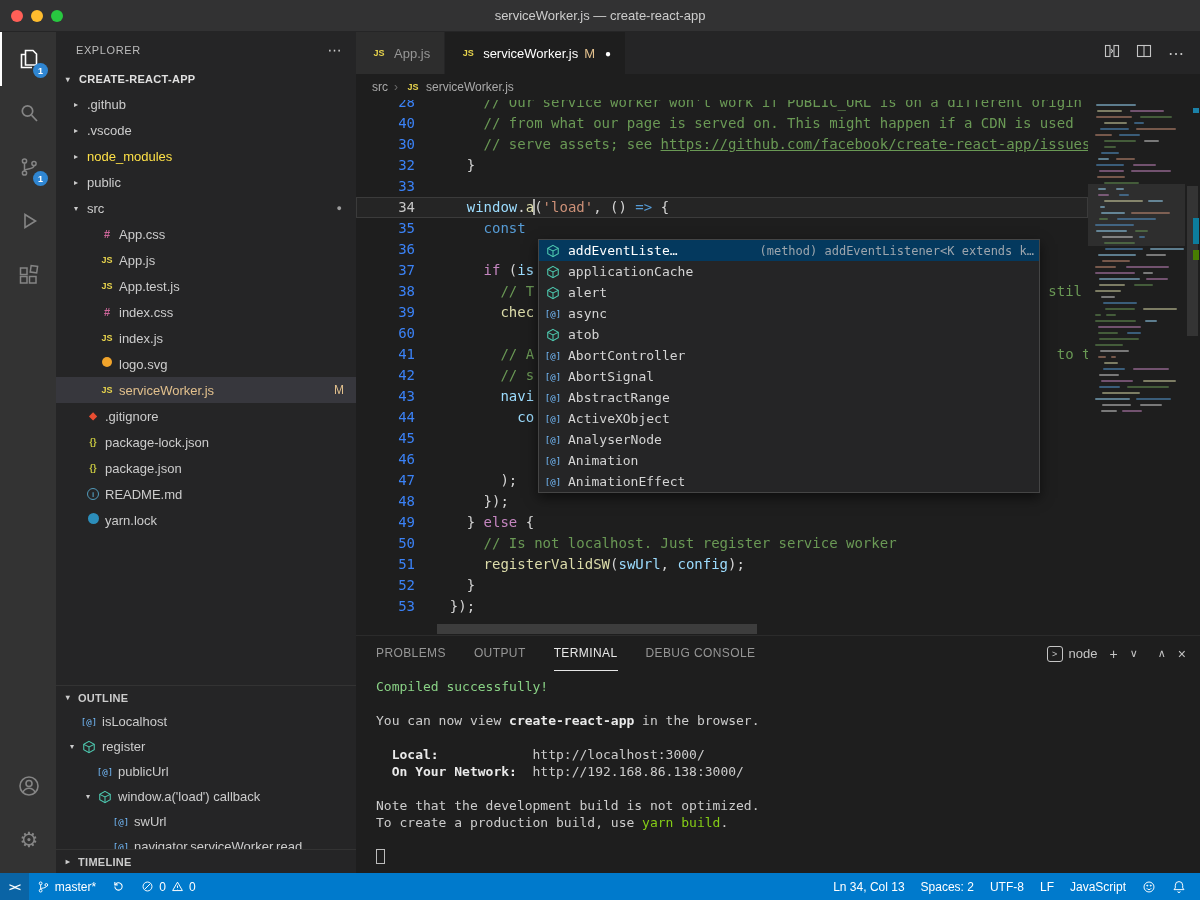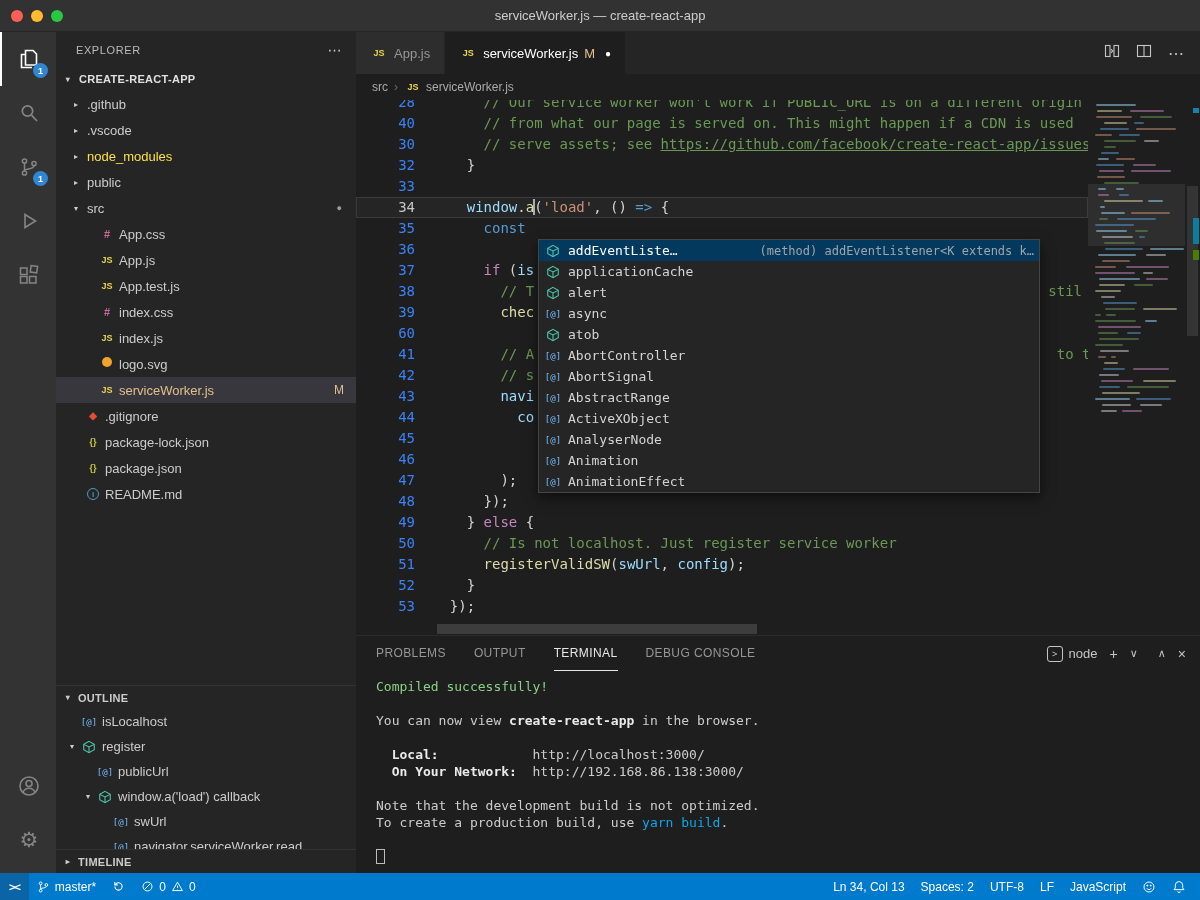--- a/index.html
+++ b/index.html
@@ -109,21 +109,21 @@
   .ptab { display:flex; align-items:center; margin-right:28px; font-size:12px; letter-spacing:.4px; color:#969696; border-bottom:1px solid transparent; cursor:pointer;}
   .ptab.active { color:#e7e7e7; border-bottom-color:#e7e7e7; }
   .panel-actions { margin-left:auto; display:flex; align-items:center; gap:12px; color:#c5c5c5; }
   .node-sel { display:flex; align-items:center; gap:6px; font-size:13px; cursor:pointer; }
   .node-ic { width:16px; height:16px; border:1px solid #c5c5c5; border-radius:3px; font-size:9px; display:flex; align-items:center; justify-content:center; }
   .pa-ic { cursor:pointer; font-size:14px; }
   .pa-ic.small { font-size:11px; }
   .pa-gap { margin-left:8px; }
   .term { flex:1; padding:8px 0 0 20px; font-family:"DejaVu Sans Mono",monospace; font-size:13px; line-height:16.5px; overflow:hidden;}
   .tline { white-space:pre; height:17px; }
-  .tk-t{color:#cccccc} .tk-tb{color:#eaeaea; font-weight:bold} .tk-tgreen{color:#89d185} .tk-tcyan{color:#0ea5e9}
+  .tk-t{color:#cccccc} .tk-tb{color:#eaeaea; font-weight:bold} .tk-tgreen{color:#89d185} .tk-tcyan{color:#84cc16}
   .t-block { display:inline-block; width:9px; height:15px; border:1px solid #bcbcbc; vertical-align:-2px; }
 
   
   .statusbar { height:27px; flex:none; background:#007acc; color:#ffffff; display:flex; align-items:center; font-size:12px; }
   .sb-item { display:flex; align-items:center; gap:5px; padding:0 8px; height:100%; cursor:pointer; white-space:nowrap;}
   .sb-item svg { display:block; }
   .sb-remote { font-weight:bold; font-size:11px; letter-spacing:-1px; background:#0a64a5; padding:0 9px;}
   .sb-right { margin-left:auto; display:flex; height:100%; padding-right:6px;}
 </style>
 </head>
@@ -285,20 +285,25 @@
           </div>
           <div class="trow">
             <span class="chev"></span>
             <span class="fic fic-json">{}</span>
             <span class="label">package.json</span>
           </div>
           <div class="trow">
             <span class="chev"></span>
             <span class="fic fic-info"><i>i</i></span>
             <span class="label">README.md</span>
+          </div>
+          <div class="trow">
+            <span class="chev"></span>
+            <span class="fic fic-yarn"><i></i></span>
+            <span class="label">yarn.lock</span>
           </div>
         </div>
       <div class="side-spacer"></div>
       <div class="sect-header">
         <span class="chev">▾</span>
         <span>OUTLINE</span>
       </div>
       <div class="outline-body" id="outline-body">
           <div class="orow" style="padding-left: 8px;">
             <span class="chev"></span>

